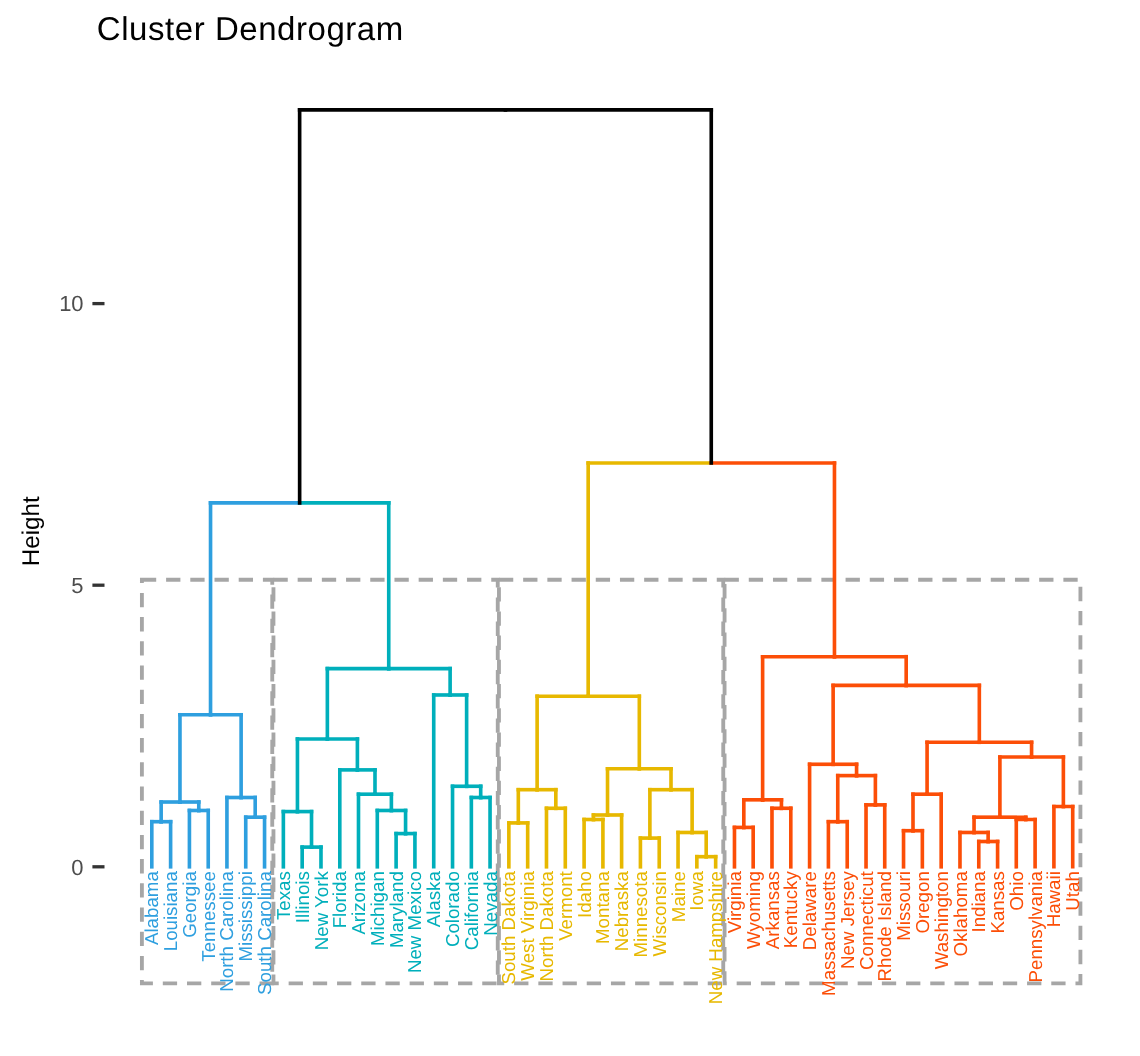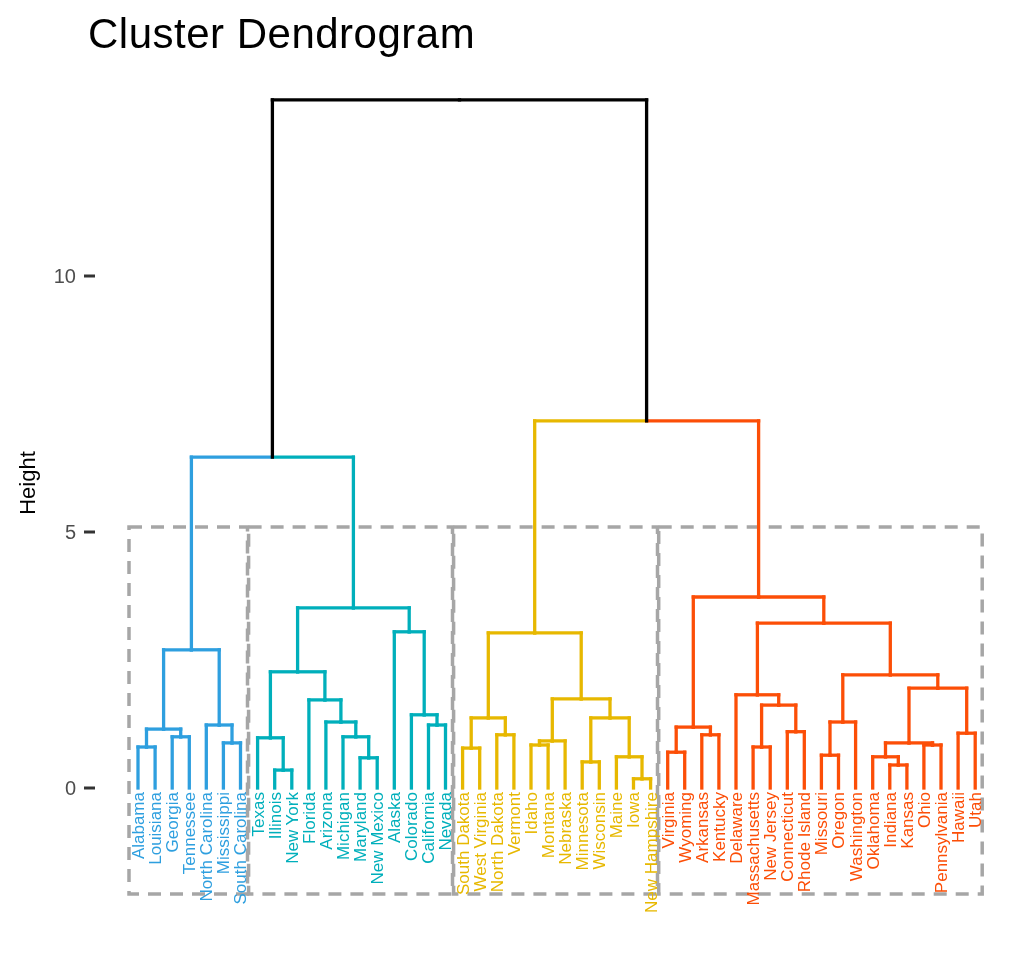--- a/index.html
+++ b/index.html
@@ -1,18 +1,18 @@
 <!DOCTYPE html>
 <html><head>
 <meta charset="utf-8">
 <style>
   html,body{margin:0;padding:0;background:#ffffff;}
   .figure{position:relative;width:1036px;height:960px;background:#ffffff;overflow:hidden;
           font-family:"Liberation Sans", sans-serif;}
-  .chart-title{position:absolute;left:88px;top:10px;font-size:42px;color:#000000;
+  .chart-title{position:absolute;left:88px;top:10px;font-size:30px;color:#000000;
                font-weight:400;letter-spacing:0.5px;white-space:nowrap;}
   .y-axis-title{position:absolute;left:8px;top:470px;transform:rotate(-90deg);
                 transform-origin:center;font-size:22px;color:#000000;white-space:nowrap;
                 width:120px;margin-left:-40px;text-align:center;}
   svg{position:absolute;left:0;top:0;}
 </style>
 </head>
 <body>
 
 <div class="figure">

